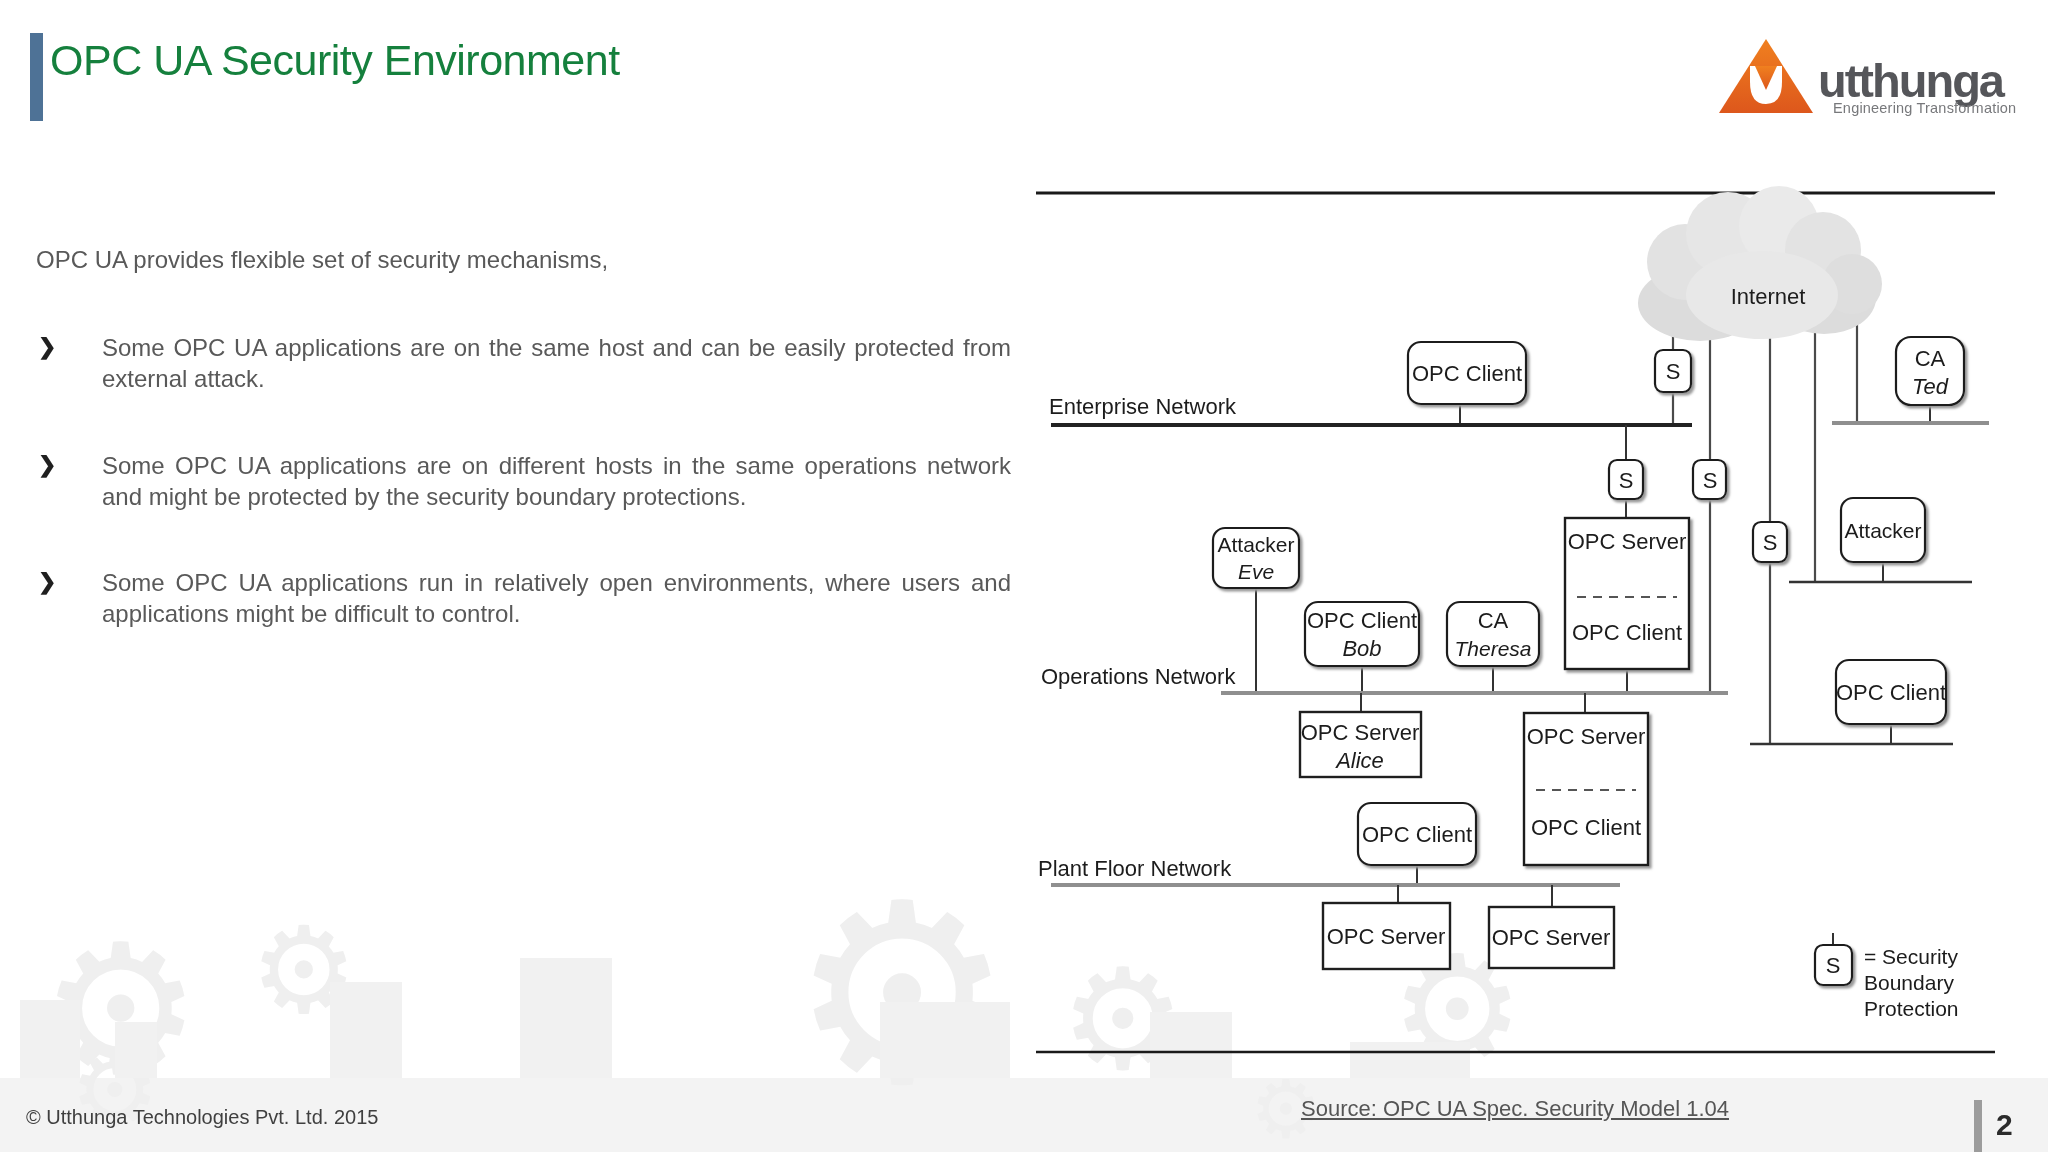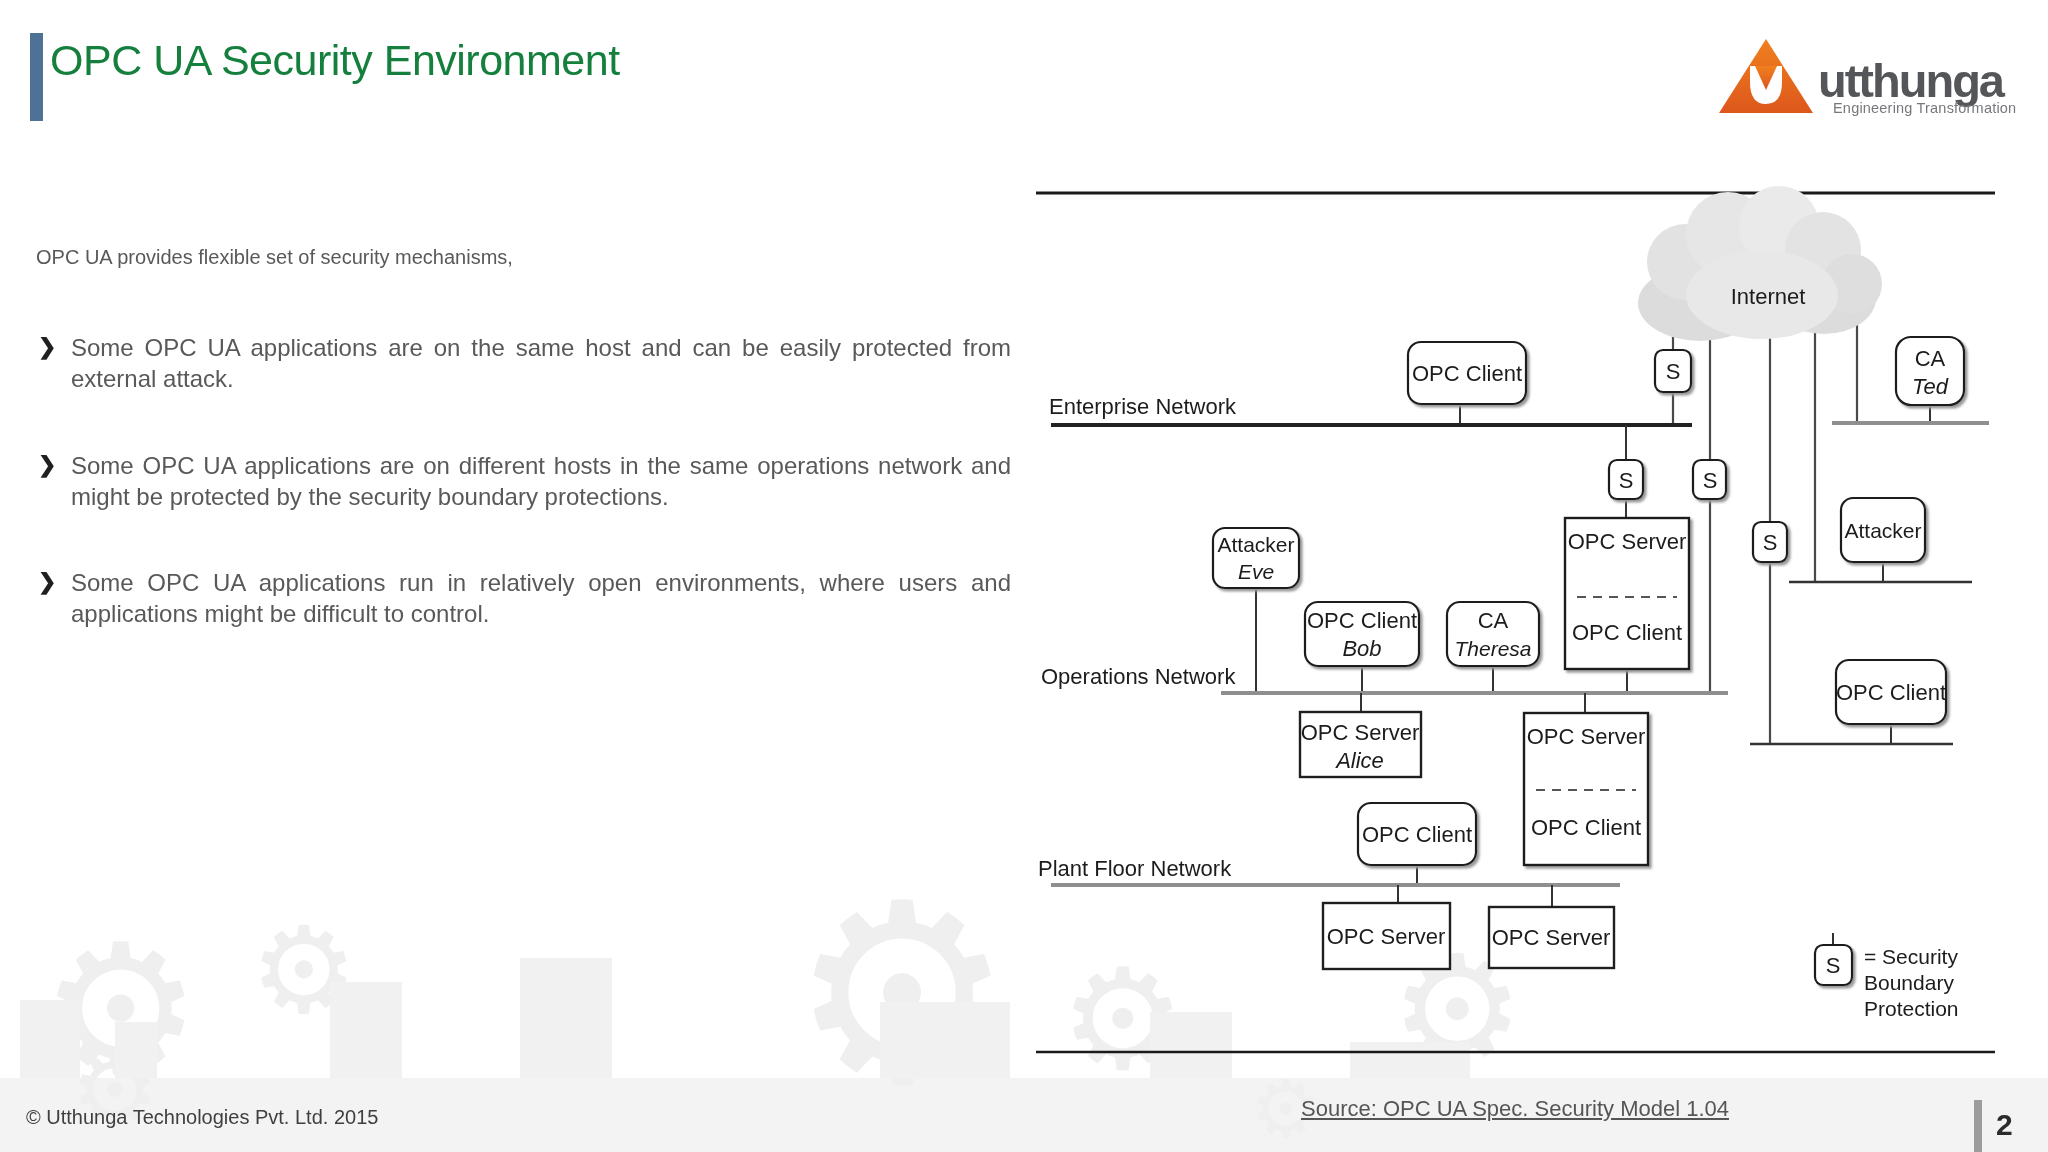--- a/index.html
+++ b/index.html
@@ -7,24 +7,24 @@
          font-family:"Liberation Sans",sans-serif;}
   
   .wm{position:absolute;pointer-events:none;}
   .wm-gear{color:#efefef;line-height:1;}
   .wm-rect{background:#f1f1f1;}
   .footer-strip{position:absolute;left:0;top:1078px;width:2048px;height:74px;background:#f3f3f3;}
   
   .accent-bar{position:absolute;left:30px;top:33px;width:13px;height:88px;background:#4e7296;}
   .title{position:absolute;left:50px;top:36px;font-size:43px;font-weight:400;color:#15803d;letter-spacing:-0.5px;}
   
-  .intro{position:absolute;left:36px;top:246px;width:975px;font-size:20px;color:#595959;}
+  .intro{position:absolute;left:36px;top:246px;width:975px;font-size:24px;color:#595959;}
   .bullet{position:absolute;left:36px;width:975px;}
   .bullet .mk{position:absolute;left:2px;top:2px;font-size:22px;font-weight:bold;color:#1f1f1f;}
-  .bullet .tx{margin-left:35px;font-size:24px;line-height:31px;color:#595959;text-align:justify;}
+  .bullet .tx{margin-left:66px;font-size:24px;line-height:31px;color:#595959;text-align:justify;}
   .b1{top:332px;} .b2{top:450px;} .b3{top:567px;}
   
   .copyright{position:absolute;left:26px;top:1106px;font-size:20px;color:#3f3f3f;}
   .source{position:absolute;left:1040px;top:1096px;width:950px;text-align:center;font-size:22px;color:#555555;text-decoration:underline;}
   .page-bar{position:absolute;left:1974px;top:1100px;width:8px;height:52px;background:#9c9c9c;}
   .page-num{position:absolute;left:1996px;top:1108px;width:44px;font-size:30px;font-weight:bold;color:#2b2b2b;}
   
   svg{position:absolute;left:0;top:0;}
   .bt{font-family:"Liberation Sans",sans-serif;font-size:22px;fill:#1c1c1c;}
   .bi{font-family:"Liberation Sans",sans-serif;font-size:22px;fill:#1c1c1c;font-style:italic;}

